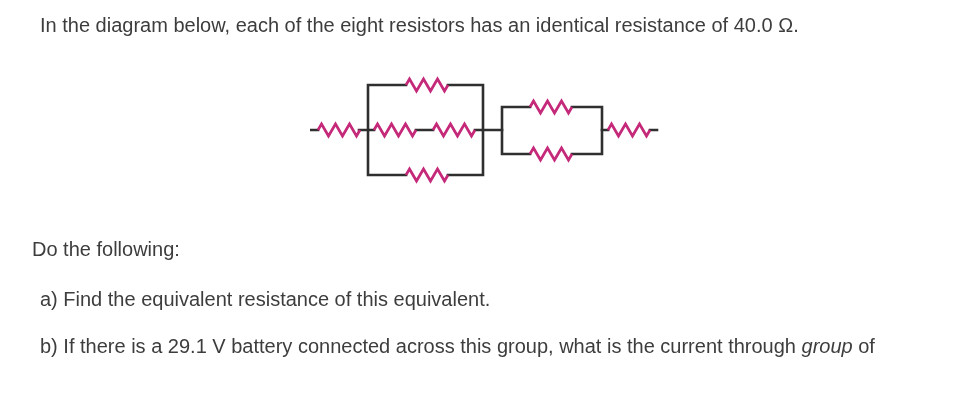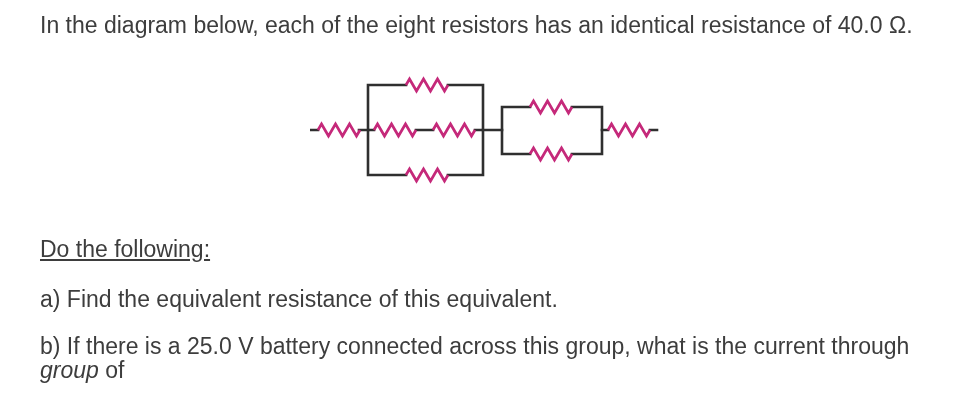--- a/index.html
+++ b/index.html
@@ -18,26 +18,26 @@
   .page {
     position: relative;
     width: 965px;
     height: 411px;
     background: var(--background);
     overflow: hidden;
   }
   .page p {
     position: absolute;
     margin: 0;
-    font-size: 23px;
+    font-size: 20px;
     line-height: 24px;
     color: var(--text-color);
   }
   .intro   { left: 40px; top: 13px; }
-  .prompt  { left: 40px; top: 237px; text-decoration: underline; }
+  .prompt  { left: 32px; top: 237px; }
   .qa      { left: 40px; top: 287px; }
   .qb      { left: 40px; top: 334px; line-height: 30px; width: 920px; white-space: pre-wrap; }
   .qb em   { font-style: italic; }
   .circuit {
     position: absolute;
     left: 310px;
     top: 75px;
     width: 350px;
     height: 113px;
   }
@@ -82,15 +82,15 @@
         <use href="#rz" transform="translate(220,79)"></use>
         <use href="#rz" transform="translate(298,55)"></use>
       </g>
     </svg>
   </div>
 
   <p class="prompt">Do the following:</p>
 
   <p class="qa">a) Find the equivalent resistance of this equivalent.</p>
 
-  <p class="qb"><span>b) If there is a 25.0 V battery connected across this group, what is the current through </span><em>group</em><span> of</span><br></p>
+  <p class="qb"><span>b) If there is a 29.1 V battery connected across this group, what is the current through </span><em>group</em><span> of</span><br></p>
 
 </div>
 
 </body></html>

